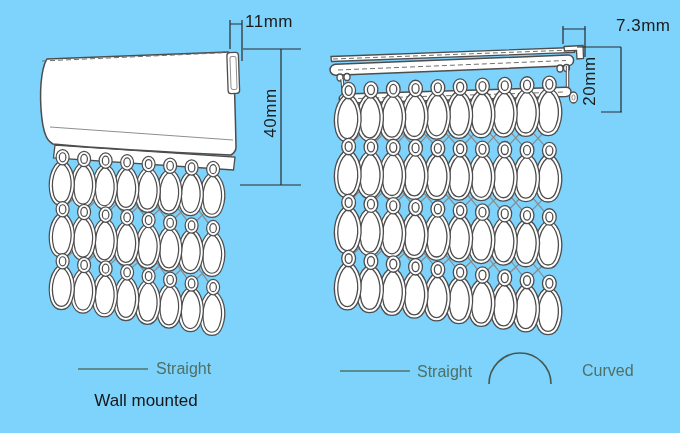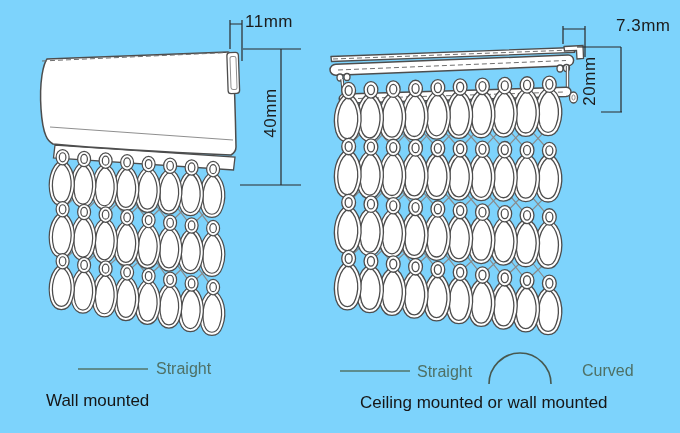--- a/index.html
+++ b/index.html
@@ -6,21 +6,21 @@
   .canvas{
     position:relative;width:680px;height:433px;background:#7dd3fc;overflow:hidden;
     font-family:"Liberation Sans", sans-serif;
     padding-left:24px;
   }
   svg{position:absolute;left:0;top:0;}
   .label{position:absolute;white-space:nowrap;}
   .dim{font-size:17px;color:#1c1c1c;letter-spacing:0.5px;}
   .rot{width:60px;height:20px;text-align:center;transform:rotate(-90deg);}
   .legend{font-size:16px;color:var(--legend-text,#4e7065);}
-  .caption{font-size:17px;color:#161616;}
+  .caption{font-size:17px;color:#161616;text-align:center;}
   
   .edge{fill:#fff;stroke:#4d4d4d;stroke-width:1.5;}
   .edge2{fill:#fff;stroke:#4d4d4d;stroke-width:1.3;}
   .thin{fill:none;stroke:#8f8f8f;stroke-width:1;}
   .dash{fill:none;stroke:#6f6f6f;stroke-width:1;stroke-dasharray:5,3;}
   .dimline{fill:none;stroke:#2a2a2a;stroke-width:1.2;}
   .conn{fill:none;stroke:#8a8a8a;stroke-width:1.2;}
   .w1{fill:#ffffff;stroke:#4d4d4d;stroke-width:3.6;}
   .w2{fill:none;stroke:#ffffff;stroke-width:1.6;}
   .wire1{fill:none;stroke:#4d4d4d;stroke-width:3.4;}
@@ -217,14 +217,13 @@
   <div class="label dim" style="left:245px;top:12px">11mm</div>
   <div class="label dim rot" style="left:241px;top:103px">40mm</div>
   <div class="label dim" style="left:616px;top:16px">7.3mm</div>
   <div class="label dim rot" style="left:560px;top:71px">20mm</div>
 
   <div class="label legend" style="left:156px;top:360px">Straight</div>
   <div class="label legend" style="left:417px;top:363px">Straight</div>
   <div class="label legend" style="left:582px;top:362px">Curved</div>
 
   <div class="label caption" style="left:46px;top:391px;width:200px">Wall mounted</div>
-  <div class="label caption" style="left:360px;top:393px;width:260px">Ceiling mounted or wall mounted</div>
 </div>
 
 </body></html>

